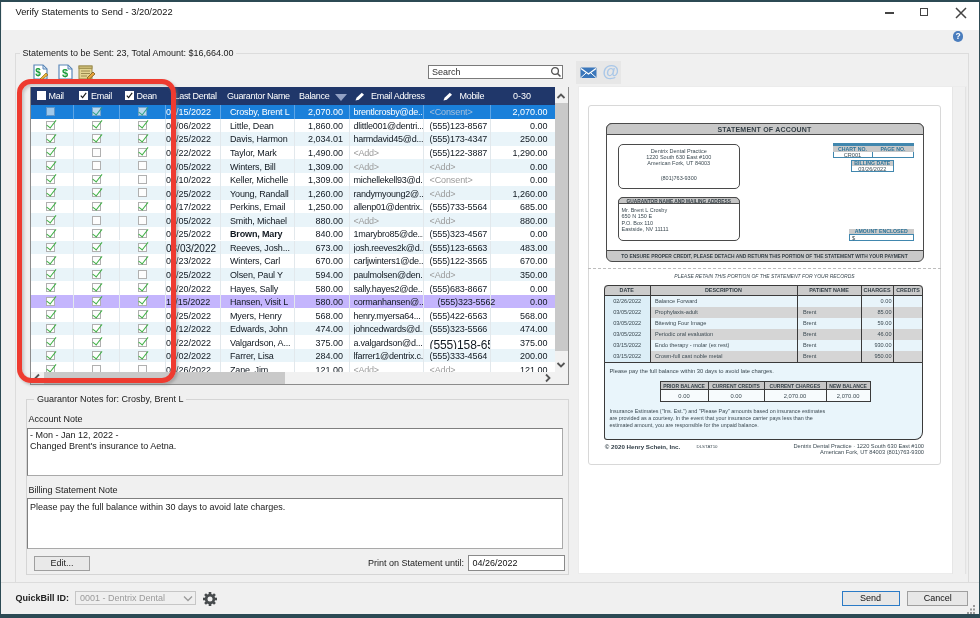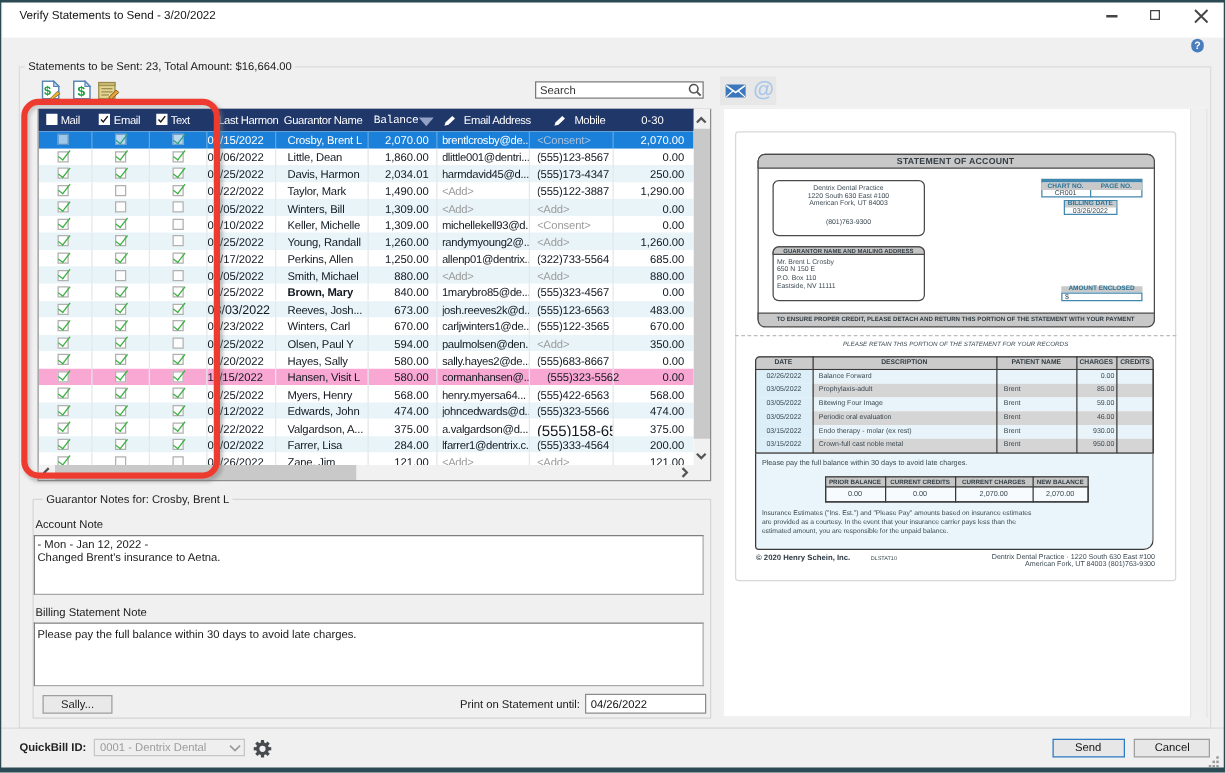--- a/index.html
+++ b/index.html
@@ -56,24 +56,24 @@
 <div class="lbl" style="left:48.5px;top:91px;color:#fff;letter-spacing:-0.3px;">Mail</div>
 <div class="abs" style="left:79px;top:91.3px;width:9px;height:9px;background:#fff;"></div>
 <svg class="abs" style="left:79px;top:91.3px;" width="9" height="9">
       <path d="M1.8,4.6 L3.6,6.6 L7.2,1.9" fill="none" stroke="#1a1a1a" stroke-width="1.15"></path>
     </svg>
 <div class="lbl" style="left:91px;top:91px;color:#fff;letter-spacing:-0.3px;">Email</div>
 <div class="abs" style="left:125px;top:91.3px;width:9px;height:9px;background:#fff;"></div>
 <svg class="abs" style="left:125px;top:91.3px;" width="9" height="9">
       <path d="M1.8,4.6 L3.6,6.6 L7.2,1.9" fill="none" stroke="#1a1a1a" stroke-width="1.15"></path>
     </svg>
-<div class="lbl" style="left:136.5px;top:91px;color:#fff;letter-spacing:-0.3px;">Text</div>
-<div class="lbl" style="left:174.5px;top:91px;color:#fff;letter-spacing:-0.3px;">Last Harmon</div>
+<div class="lbl" style="left:136.5px;top:91px;color:#fff;letter-spacing:-0.3px;">Dean</div>
+<div class="lbl" style="left:174.5px;top:91px;color:#fff;letter-spacing:-0.3px;">Last Dental</div>
 <div class="lbl" style="left:227px;top:91px;color:#fff;letter-spacing:-0.3px;">Guarantor Name</div>
-<div class="lbl" style="left:299px;top:91px;color:#fff;letter-spacing:-0.3px;font-family:Liberation Mono, monospace;">Balance</div>
+<div class="lbl" style="left:299px;top:91px;color:#fff;letter-spacing:-0.3px;">Balance</div>
 <div class="abs" style="left:334.5px;top:94px;width:0;height:0;border-left:6.3px solid transparent;border-right:6.3px solid transparent;border-top:7px solid #93a1c4;"></div>
 <svg class="abs" style="left:354.5px;top:92px;" width="10" height="9">
       <path d="M0.5,8.5 L1.5,5.8 L6.8,0.8 L9,2.8 L3.8,7.8 z" fill="#fff"></path>
     </svg>
 <div class="lbl" style="left:371px;top:91px;color:#fff;letter-spacing:-0.3px;">Email Address</div>
 <svg class="abs" style="left:443px;top:92px;" width="10" height="9">
       <path d="M0.5,8.5 L1.5,5.8 L6.8,0.8 L9,2.8 L3.8,7.8 z" fill="#fff"></path>
     </svg>
 <div class="lbl" style="left:459.5px;top:91px;color:#fff;letter-spacing:-0.3px;">Mobile</div>
 <div class="lbl" style="left:489.5px;top:91px;color:#fff;width:65px;text-align:center;">0-30</div>
@@ -235,24 +235,24 @@
 <div style="position:absolute;left:318px;top:0;width:1px;height:13.55px;background:#e2e8ec;"></div>
 <div style="position:absolute;left:392.5px;top:0;width:1px;height:13.55px;background:#e2e8ec;"></div>
 <div style="position:absolute;left:459px;top:0;width:1px;height:13.55px;background:#e2e8ec;"></div>
 <div style="position:absolute;left:15.2px;top:2.2px;width:9px;height:9px;background:#fdfdfd;border:1px solid #b0b0b0;box-sizing:border-box;"></div>
 <div style="position:absolute;left:18.4px;top:-0.3px;width:3.6px;height:8.8px;border-right:1.9px solid #3db043;border-bottom:1.9px solid #3db043;transform:rotate(38deg);"></div>
 <div style="position:absolute;left:61.2px;top:2.2px;width:9px;height:9px;background:#fdfdfd;border:1px solid #b0b0b0;box-sizing:border-box;"></div>
 <div style="position:absolute;left:64.4px;top:-0.3px;width:3.6px;height:8.8px;border-right:1.9px solid #3db043;border-bottom:1.9px solid #3db043;transform:rotate(38deg);"></div>
 <div style="position:absolute;left:107.2px;top:2.2px;width:9px;height:9px;background:#fdfdfd;border:1px solid #b0b0b0;box-sizing:border-box;"></div>
 <div style="position:absolute;left:110.4px;top:-0.3px;width:3.6px;height:8.8px;border-right:1.9px solid #3db043;border-bottom:1.9px solid #3db043;transform:rotate(38deg);"></div>
 <div style="position:absolute;left:135.5px;top:2.4px;font-size:9px;color:#101820;white-space:nowrap;">03/17/2022</div>
-<div style="position:absolute;left:199.5px;top:2.4px;font-size:9px;letter-spacing:-0.15px;color:#101820;white-space:nowrap;">Perkins, Allen</div>
+<div style="position:absolute;left:199.5px;top:2.4px;font-size:9px;letter-spacing:-0.15px;color:#101820;white-space:nowrap;">Perkins, Email</div>
 <div style="position:absolute;left:263.5px;top:2.4px;width:49px;text-align:right;font-size:9px;color:#101820;">1,250.00</div>
 <div style="position:absolute;left:323px;top:2.4px;width:69px;overflow:hidden;font-size:9px;letter-spacing:-0.25px;color:#101820;white-space:nowrap;">allenp01@dentrix...</div>
-<div style="position:absolute;left:399px;top:2.4px;width:60px;overflow:hidden;font-size:9px;letter-spacing:-0.1px;color:#101820;white-space:nowrap;">(322)733-5564</div>
+<div style="position:absolute;left:399px;top:2.4px;width:60px;overflow:hidden;font-size:9px;letter-spacing:-0.1px;color:#101820;white-space:nowrap;">(555)733-5564</div>
 <div style="position:absolute;left:459px;top:2.4px;width:58px;text-align:right;font-size:9px;color:#101820;">685.00</div>
 </div>
 <div style="position:absolute;left:0;top:108.4px;width:524px;height:13.55px;background:#e9f4f9;">
 <div style="position:absolute;left:42.5px;top:0;width:1px;height:13.55px;background:#e2e8ec;"></div>
 <div style="position:absolute;left:88.5px;top:0;width:1px;height:13.55px;background:#e2e8ec;"></div>
 <div style="position:absolute;left:134.5px;top:0;width:1px;height:13.55px;background:#e2e8ec;"></div>
 <div style="position:absolute;left:189px;top:0;width:1px;height:13.55px;background:#e2e8ec;"></div>
 <div style="position:absolute;left:263.5px;top:0;width:1px;height:13.55px;background:#e2e8ec;"></div>
 <div style="position:absolute;left:318px;top:0;width:1px;height:13.55px;background:#e2e8ec;"></div>
 <div style="position:absolute;left:392.5px;top:0;width:1px;height:13.55px;background:#e2e8ec;"></div>
@@ -370,21 +370,21 @@
 <div style="position:absolute;left:64.4px;top:-0.3px;width:3.6px;height:8.8px;border-right:1.9px solid #3db043;border-bottom:1.9px solid #3db043;transform:rotate(38deg);"></div>
 <div style="position:absolute;left:107.2px;top:2.2px;width:9px;height:9px;background:#fdfdfd;border:1px solid #b0b0b0;box-sizing:border-box;"></div>
 <div style="position:absolute;left:110.4px;top:-0.3px;width:3.6px;height:8.8px;border-right:1.9px solid #3db043;border-bottom:1.9px solid #3db043;transform:rotate(38deg);"></div>
 <div style="position:absolute;left:135.5px;top:2.4px;font-size:9px;color:#101820;white-space:nowrap;">03/20/2022</div>
 <div style="position:absolute;left:199.5px;top:2.4px;font-size:9px;letter-spacing:-0.15px;color:#101820;white-space:nowrap;">Hayes, Sally</div>
 <div style="position:absolute;left:263.5px;top:2.4px;width:49px;text-align:right;font-size:9px;color:#101820;">580.00</div>
 <div style="position:absolute;left:323px;top:2.4px;width:69px;overflow:hidden;font-size:9px;letter-spacing:-0.25px;color:#101820;white-space:nowrap;">sally.hayes2@de...</div>
 <div style="position:absolute;left:399px;top:2.4px;width:60px;overflow:hidden;font-size:9px;letter-spacing:-0.1px;color:#101820;white-space:nowrap;">(555)683-8667</div>
 <div style="position:absolute;left:459px;top:2.4px;width:58px;text-align:right;font-size:9px;color:#101820;">0.00</div>
 </div>
-<div style="position:absolute;left:0;top:189.70000000000002px;width:572px;height:13.55px;background:#f9a8d4;">
+<div style="position:absolute;left:0;top:189.70000000000002px;width:572px;height:13.55px;background:#c4b5fd;">
 <div style="position:absolute;left:42.5px;top:0;width:1px;height:13.55px;background:#e2e8ec;"></div>
 <div style="position:absolute;left:88.5px;top:0;width:1px;height:13.55px;background:#e2e8ec;"></div>
 <div style="position:absolute;left:134.5px;top:0;width:1px;height:13.55px;background:#e2e8ec;"></div>
 <div style="position:absolute;left:189px;top:0;width:1px;height:13.55px;background:#e2e8ec;"></div>
 <div style="position:absolute;left:263.5px;top:0;width:1px;height:13.55px;background:#e2e8ec;"></div>
 <div style="position:absolute;left:318px;top:0;width:1px;height:13.55px;background:#e2e8ec;"></div>
 <div style="position:absolute;left:392.5px;top:0;width:1px;height:13.55px;background:#e2e8ec;"></div>
 <div style="position:absolute;left:459px;top:0;width:1px;height:13.55px;background:#e2e8ec;"></div>
 <div style="position:absolute;left:15.2px;top:2.2px;width:9px;height:9px;background:#fdfdfd;border:1px solid #b0b0b0;box-sizing:border-box;"></div>
 <div style="position:absolute;left:18.4px;top:-0.3px;width:3.6px;height:8.8px;border-right:1.9px solid #3db043;border-bottom:1.9px solid #3db043;transform:rotate(38deg);"></div>
@@ -527,21 +527,21 @@
 <div class="abs" style="left:17px;top:79px;width:159px;height:303.5px;border:5.5px solid #ee3b30;border-radius:14px;box-sizing:border-box;box-shadow:2px 2px 3px rgba(120,120,120,0.45), inset 2px 2px 3px rgba(120,120,120,0.35);z-index:50;"></div>
 <div class="abs" style="left:25.6px;top:399.2px;width:543.7px;height:175.4px;border:1px solid #d5d5d5;box-sizing:border-box;"></div>
 <div class="lbl" style="left:34px;top:393.7px;background:#f0f0f0;padding:0 3px;">Guarantor Notes for: Crosby, Brent L</div>
 <div class="lbl" style="left:28.4px;top:413.8px;">Account Note</div>
 <div class="abs" style="left:26.8px;top:427.5px;width:536.2px;height:48px;background:#fff;border:1px solid #a9a9a9;border-top-color:#7f7f7f;border-left-color:#7f7f7f;box-sizing:border-box;"></div>
 <div class="lbl" style="left:30px;top:430px;">- Mon - Jan 12, 2022 -</div>
 <div class="lbl" style="left:30px;top:440.5px;">Changed Brent's insurance to Aetna.</div>
 <div class="lbl" style="left:28.4px;top:484.5px;">Billing Statement Note</div>
 <div class="abs" style="left:26.8px;top:498.3px;width:536.2px;height:50.5px;background:#fff;border:1px solid #a9a9a9;border-top-color:#7f7f7f;border-left-color:#7f7f7f;box-sizing:border-box;"></div>
 <div class="lbl" style="left:30px;top:501.5px;">Please pay the full balance within 30 days to avoid late charges.</div>
-<div class="abs" style="left:33.8px;top:556.2px;width:56.5px;height:15px;background:#e9e9e9;border:1px solid #9f9f9f;box-sizing:border-box;text-align:center;font-size:9px;color:#222;line-height:13.5px;">Sally...</div>
+<div class="abs" style="left:33.8px;top:556.2px;width:56.5px;height:15px;background:#e9e9e9;border:1px solid #9f9f9f;box-sizing:border-box;text-align:center;font-size:9px;color:#222;line-height:13.5px;">Edit...</div>
 <div class="lbl" style="left:345px;top:558px;width:119px;text-align:right;">Print on Statement until:</div>
 <div class="abs" style="left:467.5px;top:555.3px;width:97.8px;height:15.5px;background:#fff;border:1px solid #8a8a8a;box-sizing:border-box;font-size:9px;color:#111;line-height:14.5px;padding-left:4px;">04/26/2022</div>
 <div class="abs" style="left:0px;top:582.3px;width:980px;height:1px;background:#dcdcdc;"></div>
 <div class="lbl" style="left:15.5px;top:592.5px;font-weight:bold;color:#222;">QuickBill ID:</div>
 <div class="abs" style="left:74.7px;top:591.4px;width:121.3px;height:14px;background:#efefef;border:1px solid #c6c6c6;box-sizing:border-box;"></div>
 <div class="lbl" style="left:80px;top:592.8px;color:#9b9b9b;">0001 - Dentrix Dental</div>
 <svg class="abs" style="left:183px;top:595px;" width="10" height="7">
       <path d="M1,1.5 L5,5.5 L9,1.5" fill="none" stroke="#9b9b9b" stroke-width="1.3"></path>
     </svg>
 <svg class="abs" style="left:202px;top:590.5px;" width="16" height="16">

